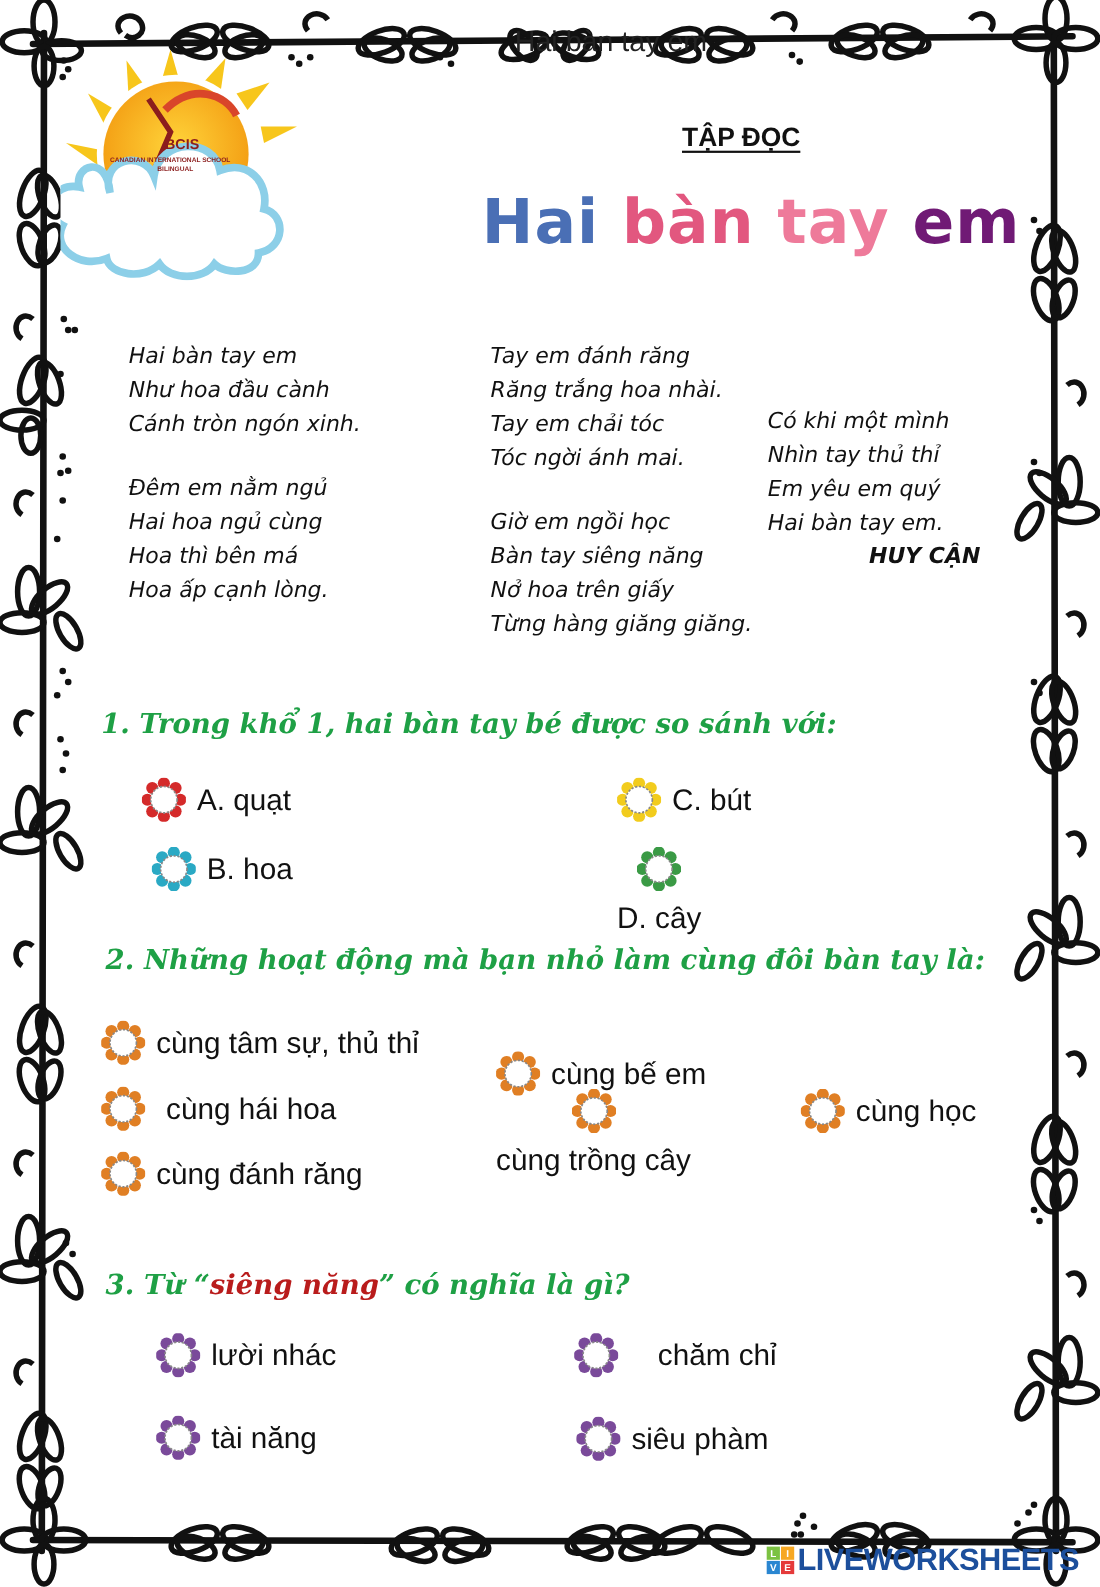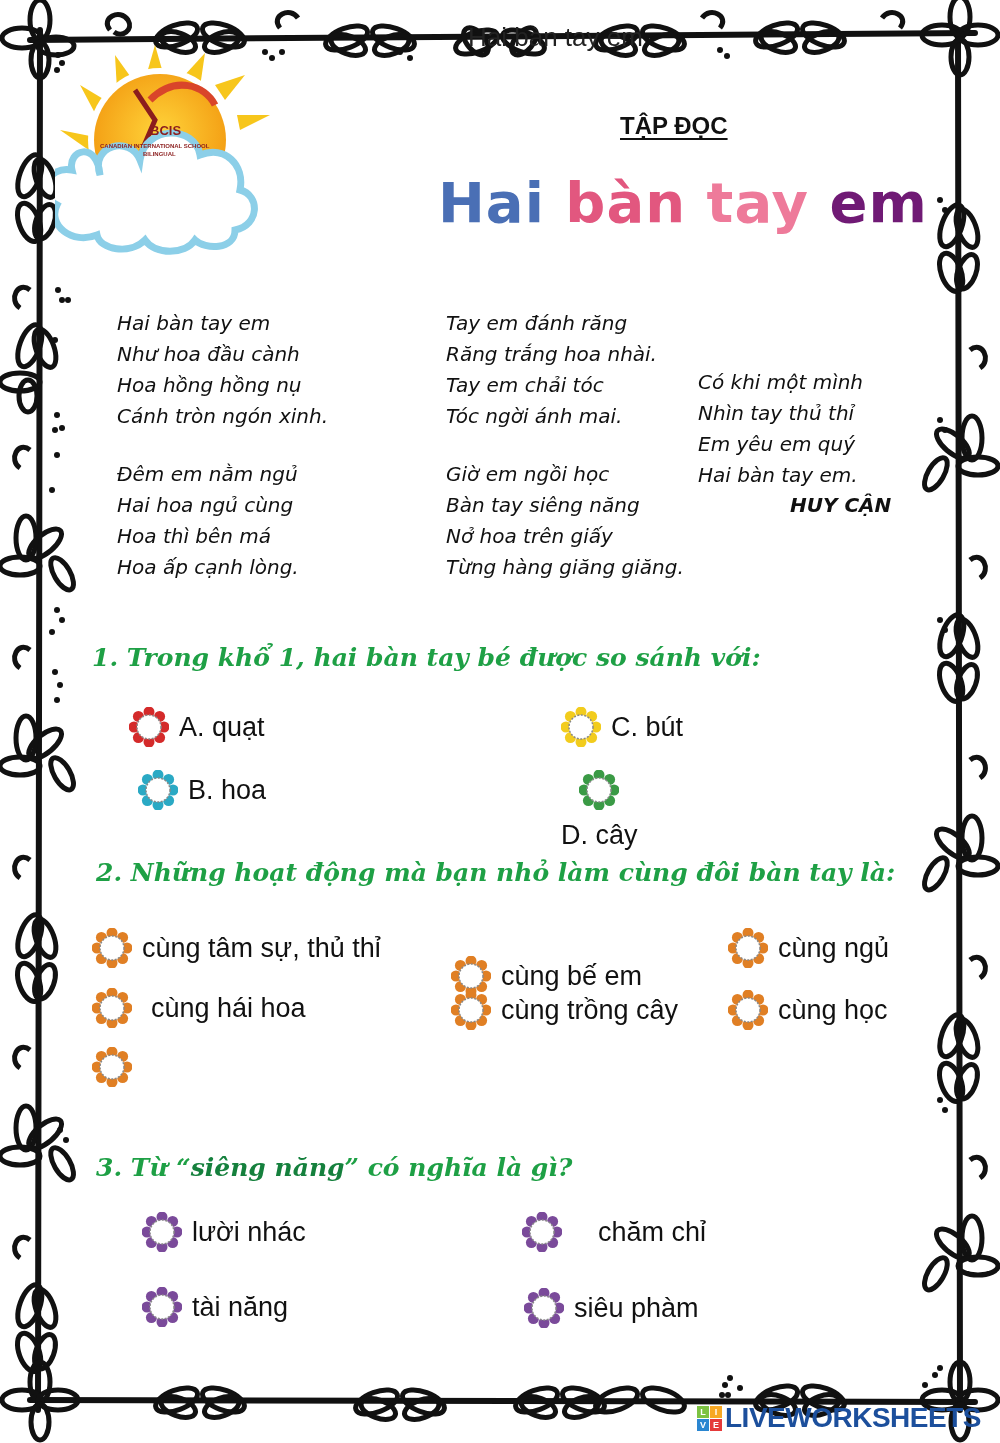--- a/index.html
+++ b/index.html
@@ -13,21 +13,21 @@
     .main-title { position: absolute; left: 438px; top: 170px; font-size: 56px; font-weight: bold; font-family: "DejaVu Sans", sans-serif; letter-spacing: 1px; white-space: nowrap; }
     .main-title .w1 { color: #4a6fb5; }
     .main-title .w2 { color: #e2577f; }
     .main-title .w3 { color: #ee7a9a; }
     .main-title .w4 { color: #701a75; }
     .poem-col { position: absolute; font-style: italic; font-size: 20px; line-height: 31px; font-family: "DejaVu Sans", sans-serif; }
     .poem-col .stanza { margin-bottom: 27px; }
     .poem-line { display: block; white-space: nowrap; }
     .author { position: absolute; left: 790px; top: 493px; font-style: italic; font-weight: bold; font-size: 20px; }
     .question { position: absolute; font-family: "DejaVu Serif", serif; font-style: italic; font-weight: bold; color: #1ea045; font-size: 25px; white-space: nowrap; }
-    .question .hl { color: #15803d; }
+    .question .hl { color: #b91c1c; }
     .option { position: absolute; display: flex; align-items: center; gap: 10px; font-family: "Liberation Sans", sans-serif; font-size: 27px; white-space: nowrap; cursor: pointer; }
     .flower { width: 40px; height: 40px; flex: 0 0 40px; }
     .lw-logo { position: absolute; left: 697px; top: 1402px; display: flex; align-items: center; gap: 3px; }
     .lw-grid { display: grid; grid-template-columns: 12px 12px; grid-template-rows: 12px 12px; gap: 1px; }
     .lw-grid span { font-size: 9px; font-weight: bold; color: #fff; display: flex; align-items: center; justify-content: center; font-family: "Liberation Sans", sans-serif; }
     .lw-text { font-family: "Liberation Sans", sans-serif; font-weight: bold; font-size: 28px; color: #1c4f9c; letter-spacing: -0.5px; }
   </style>
 </head>
 <body>
 
@@ -307,21 +307,20 @@
     <span class="w1">Hai</span>
     <span class="w2">bàn</span>
     <span class="w3">tay</span>
     <span class="w4">em</span>
   </div>
 
   <div class="poem-col" style="left:117px; top:308px;">
     <div class="stanza">
       <span class="poem-line">Hai bàn tay em</span>
       <span class="poem-line">Như hoa đầu cành</span>
-      <span class="poem-line">Hoa hồng hồng nụ</span>
       <span class="poem-line">Cánh tròn ngón xinh.</span>
     </div>
     <div class="stanza">
       <span class="poem-line">Đêm em nằm ngủ</span>
       <span class="poem-line">Hai hoa ngủ cùng</span>
       <span class="poem-line">Hoa thì bên má</span>
       <span class="poem-line">Hoa ấp cạnh lòng.</span>
     </div>
   </div>
 
@@ -444,98 +443,83 @@
           <circle cx="30.6" cy="30.6" r="5.5"></circle>
           <circle cx="20" cy="35" r="5.5"></circle>
           <circle cx="9.4" cy="30.6" r="5.5"></circle>
           <circle cx="5" cy="20" r="5.5"></circle>
           <circle cx="9.4" cy="9.4" r="5.5"></circle>
         </g>
         <circle cx="20" cy="20" r="12" fill="#fff" stroke="#888" stroke-width="1.5" stroke-dasharray="2 1.5"></circle>
       </svg>
     <span>cùng bế em</span>
   </div>
-  <div class="option" style="left:728px; top:928px;">
+  <div class="option" style="left:92px; top:988px;gap:19px;">
     <svg class="flower" viewBox="0 0 40 40">
         <g fill="#e07f24">
           <circle cx="20" cy="5" r="5.5"></circle>
           <circle cx="30.6" cy="9.4" r="5.5"></circle>
           <circle cx="35" cy="20" r="5.5"></circle>
           <circle cx="30.6" cy="30.6" r="5.5"></circle>
           <circle cx="20" cy="35" r="5.5"></circle>
           <circle cx="9.4" cy="30.6" r="5.5"></circle>
           <circle cx="5" cy="20" r="5.5"></circle>
           <circle cx="9.4" cy="9.4" r="5.5"></circle>
         </g>
         <circle cx="20" cy="20" r="12" fill="#fff" stroke="#888" stroke-width="1.5" stroke-dasharray="2 1.5"></circle>
       </svg>
-    <span>cùng ngủ</span>
-  </div>
-  <div class="option" style="left:92px; top:988px;gap:19px;">
+    <span>cùng hái hoa</span>
+  </div>
+  <div class="option" style="left:451px; top:990px;flex-direction:column;">
     <svg class="flower" viewBox="0 0 40 40">
         <g fill="#e07f24">
           <circle cx="20" cy="5" r="5.5"></circle>
           <circle cx="30.6" cy="9.4" r="5.5"></circle>
           <circle cx="35" cy="20" r="5.5"></circle>
           <circle cx="30.6" cy="30.6" r="5.5"></circle>
           <circle cx="20" cy="35" r="5.5"></circle>
           <circle cx="9.4" cy="30.6" r="5.5"></circle>
           <circle cx="5" cy="20" r="5.5"></circle>
           <circle cx="9.4" cy="9.4" r="5.5"></circle>
         </g>
         <circle cx="20" cy="20" r="12" fill="#fff" stroke="#888" stroke-width="1.5" stroke-dasharray="2 1.5"></circle>
       </svg>
-    <span>cùng hái hoa</span>
-  </div>
-  <div class="option" style="left:451px; top:990px;">
+    <span>cùng trồng cây</span>
+  </div>
+  <div class="option" style="left:728px; top:990px;">
     <svg class="flower" viewBox="0 0 40 40">
         <g fill="#e07f24">
           <circle cx="20" cy="5" r="5.5"></circle>
           <circle cx="30.6" cy="9.4" r="5.5"></circle>
           <circle cx="35" cy="20" r="5.5"></circle>
           <circle cx="30.6" cy="30.6" r="5.5"></circle>
           <circle cx="20" cy="35" r="5.5"></circle>
           <circle cx="9.4" cy="30.6" r="5.5"></circle>
           <circle cx="5" cy="20" r="5.5"></circle>
           <circle cx="9.4" cy="9.4" r="5.5"></circle>
         </g>
         <circle cx="20" cy="20" r="12" fill="#fff" stroke="#888" stroke-width="1.5" stroke-dasharray="2 1.5"></circle>
       </svg>
-    <span>cùng trồng cây</span>
-  </div>
-  <div class="option" style="left:728px; top:990px;">
+    <span>cùng học</span>
+  </div>
+  <div class="option" style="left:92px; top:1047px;">
     <svg class="flower" viewBox="0 0 40 40">
         <g fill="#e07f24">
           <circle cx="20" cy="5" r="5.5"></circle>
           <circle cx="30.6" cy="9.4" r="5.5"></circle>
           <circle cx="35" cy="20" r="5.5"></circle>
           <circle cx="30.6" cy="30.6" r="5.5"></circle>
           <circle cx="20" cy="35" r="5.5"></circle>
           <circle cx="9.4" cy="30.6" r="5.5"></circle>
           <circle cx="5" cy="20" r="5.5"></circle>
           <circle cx="9.4" cy="9.4" r="5.5"></circle>
         </g>
         <circle cx="20" cy="20" r="12" fill="#fff" stroke="#888" stroke-width="1.5" stroke-dasharray="2 1.5"></circle>
       </svg>
-    <span>cùng học</span>
-  </div>
-  <div class="option" style="left:92px; top:1047px;">
-    <svg class="flower" viewBox="0 0 40 40">
-        <g fill="#e07f24">
-          <circle cx="20" cy="5" r="5.5"></circle>
-          <circle cx="30.6" cy="9.4" r="5.5"></circle>
-          <circle cx="35" cy="20" r="5.5"></circle>
-          <circle cx="30.6" cy="30.6" r="5.5"></circle>
-          <circle cx="20" cy="35" r="5.5"></circle>
-          <circle cx="9.4" cy="30.6" r="5.5"></circle>
-          <circle cx="5" cy="20" r="5.5"></circle>
-          <circle cx="9.4" cy="9.4" r="5.5"></circle>
-        </g>
-        <circle cx="20" cy="20" r="12" fill="#fff" stroke="#888" stroke-width="1.5" stroke-dasharray="2 1.5"></circle>
-      </svg>
+    <span>cùng đánh răng</span>
   </div>
 
   <div class="question" style="left:96px; top:1153px;">
     <span>3. Từ “</span><span class="hl">siêng năng</span><span>” có nghĩa là gì?</span>
   </div>
 
   <div class="option" style="left:142px; top:1212px;">
     <svg class="flower" viewBox="0 0 40 40">
         <g fill="#7a4a9a">
           <circle cx="20" cy="5" r="5.5"></circle>

